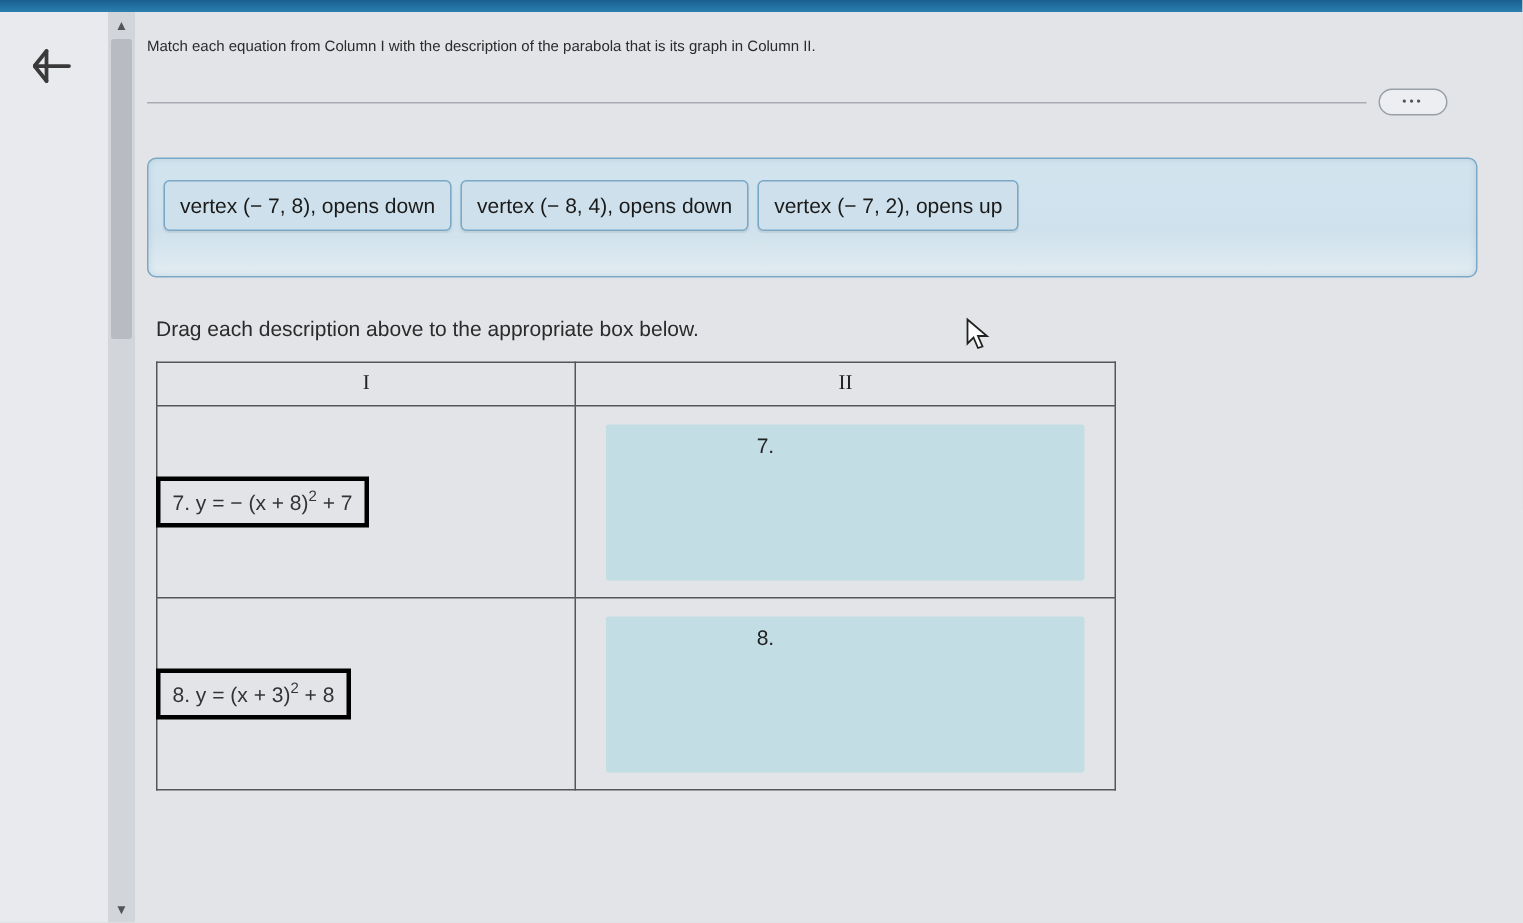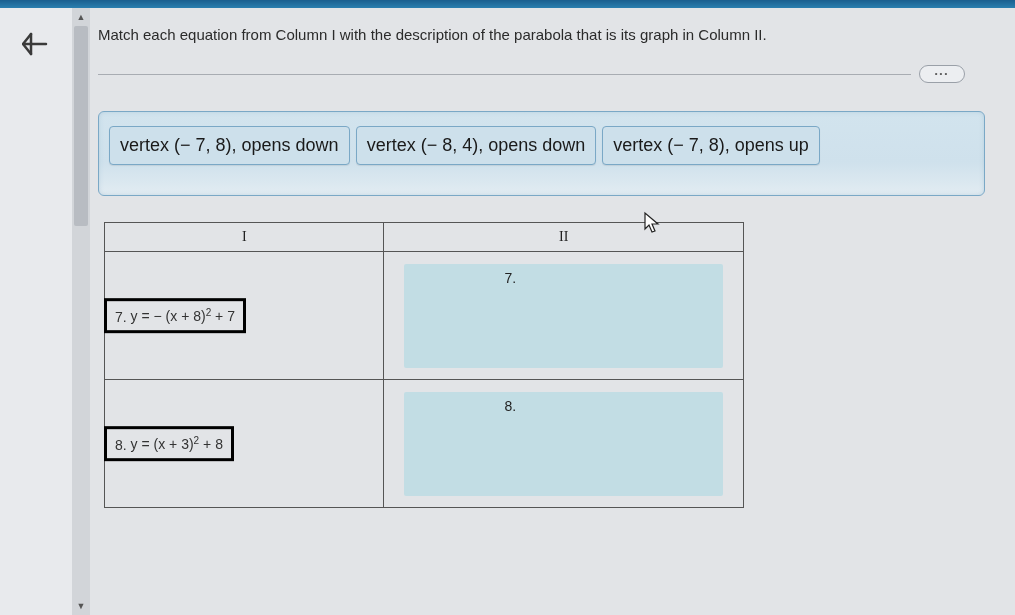--- a/index.html
+++ b/index.html
@@ -76,21 +76,21 @@
     background: #b8bcc2;
     border-radius: 2px;
   }
   .content {
     flex: 1;
     background: #e2e4e7;
     padding: 18px 28px 0 6px;
     position: relative;
   }
   .prompt {
-    font-size: 15px;
+    font-size: 10px;
     color: #2b2b2b;
     margin-bottom: 22px;
     margin-left: 2px;
   }
   .divider-row {
     display: flex;
     align-items: center;
     margin-bottom: 28px;
     margin-left: 2px;
   }
@@ -125,21 +125,21 @@
     padding: 14px 10px 30px 10px;
     display: flex;
     gap: 6px;
     box-shadow: inset 0 0 4px rgba(120,160,190,0.3);
   }
   .option {
     background: #cde0eb;
     border: 1px solid #7aa8c6;
     border-radius: 4px;
     padding: 8px 10px;
-    font-size: 18px;
+    font-size: 14px;
     color: #1a1a1a;
     cursor: grab;
     white-space: nowrap;
     box-shadow: 0 1px 1px rgba(0,0,0,0.08);
   }
   .instruction {
     font-size: 14px;
     color: #2b2b2b;
     margin-left: 8px;
     margin-bottom: 14px;
@@ -231,23 +231,24 @@
       <div class="divider-line"></div>
       <div class="ellipsis-pill">
           <span>•••</span>
         </div>
       <div style="width:14px"></div>
     </div>
 
     <div class="options-panel">
       <div class="option">vertex (− 7, 8), opens down</div>
       <div class="option">vertex (− 8, 4), opens down</div>
-      <div class="option">vertex (− 7, 8), opens up</div>
+      <div class="option">vertex (− 7, 2), opens up</div>
     </div>
 
+    <div class="instruction">Drag each description above to the appropriate box below.</div>
 
     <table class="match-table">
       <thead>
         <tr>
           <th>I</th>
           <th>II</th>
         </tr>
       </thead>
       <tbody>
         <tr>

